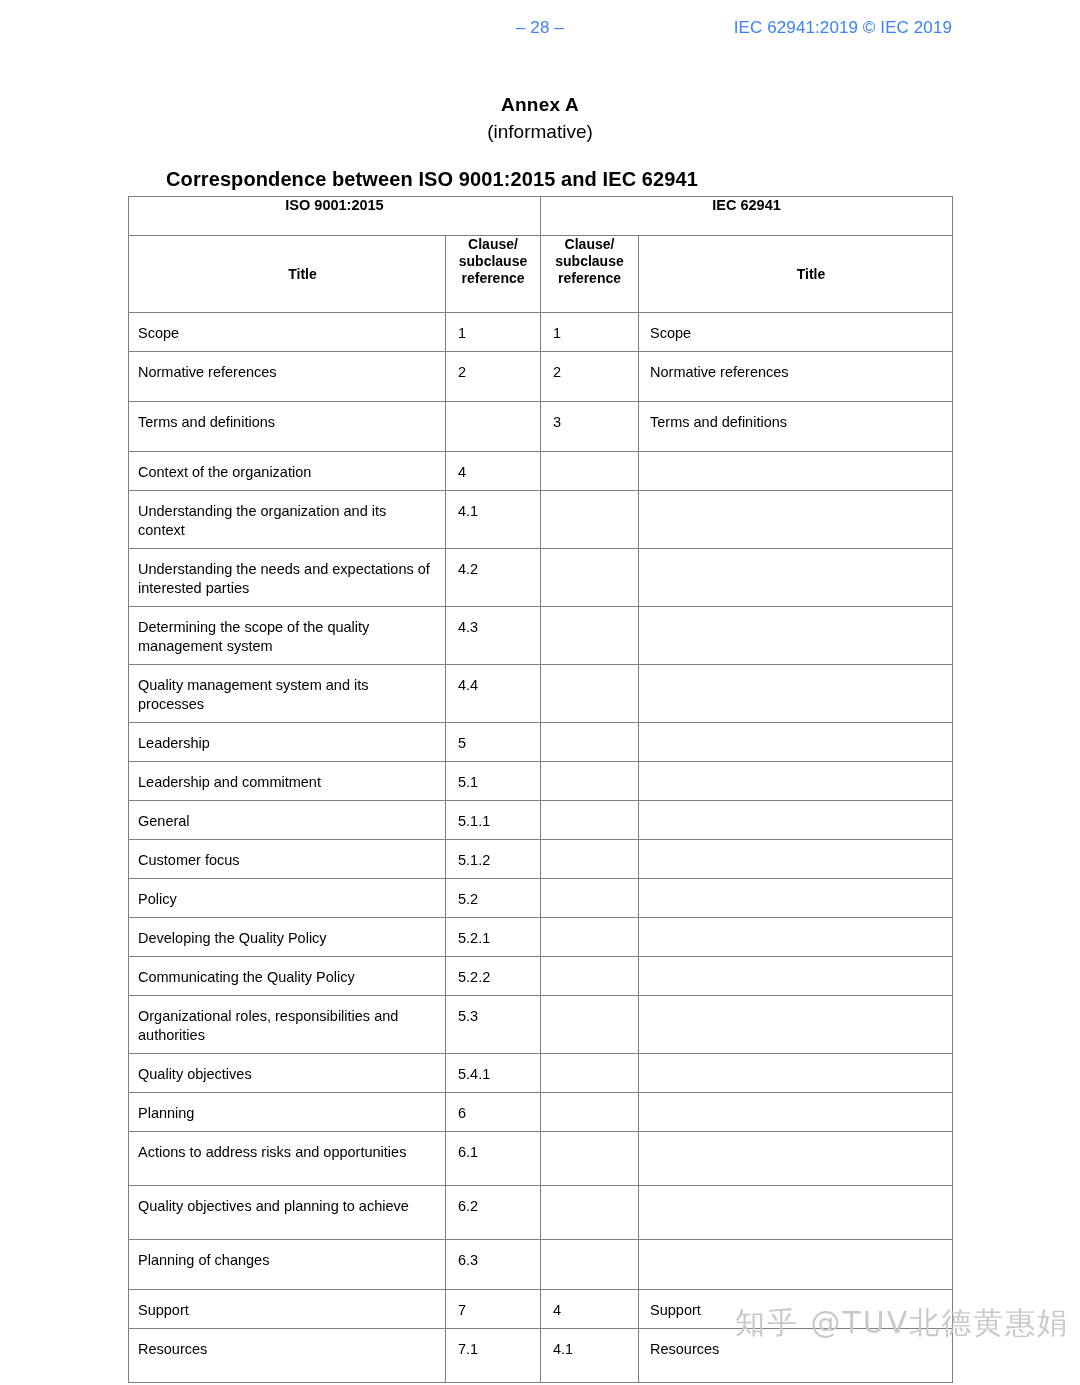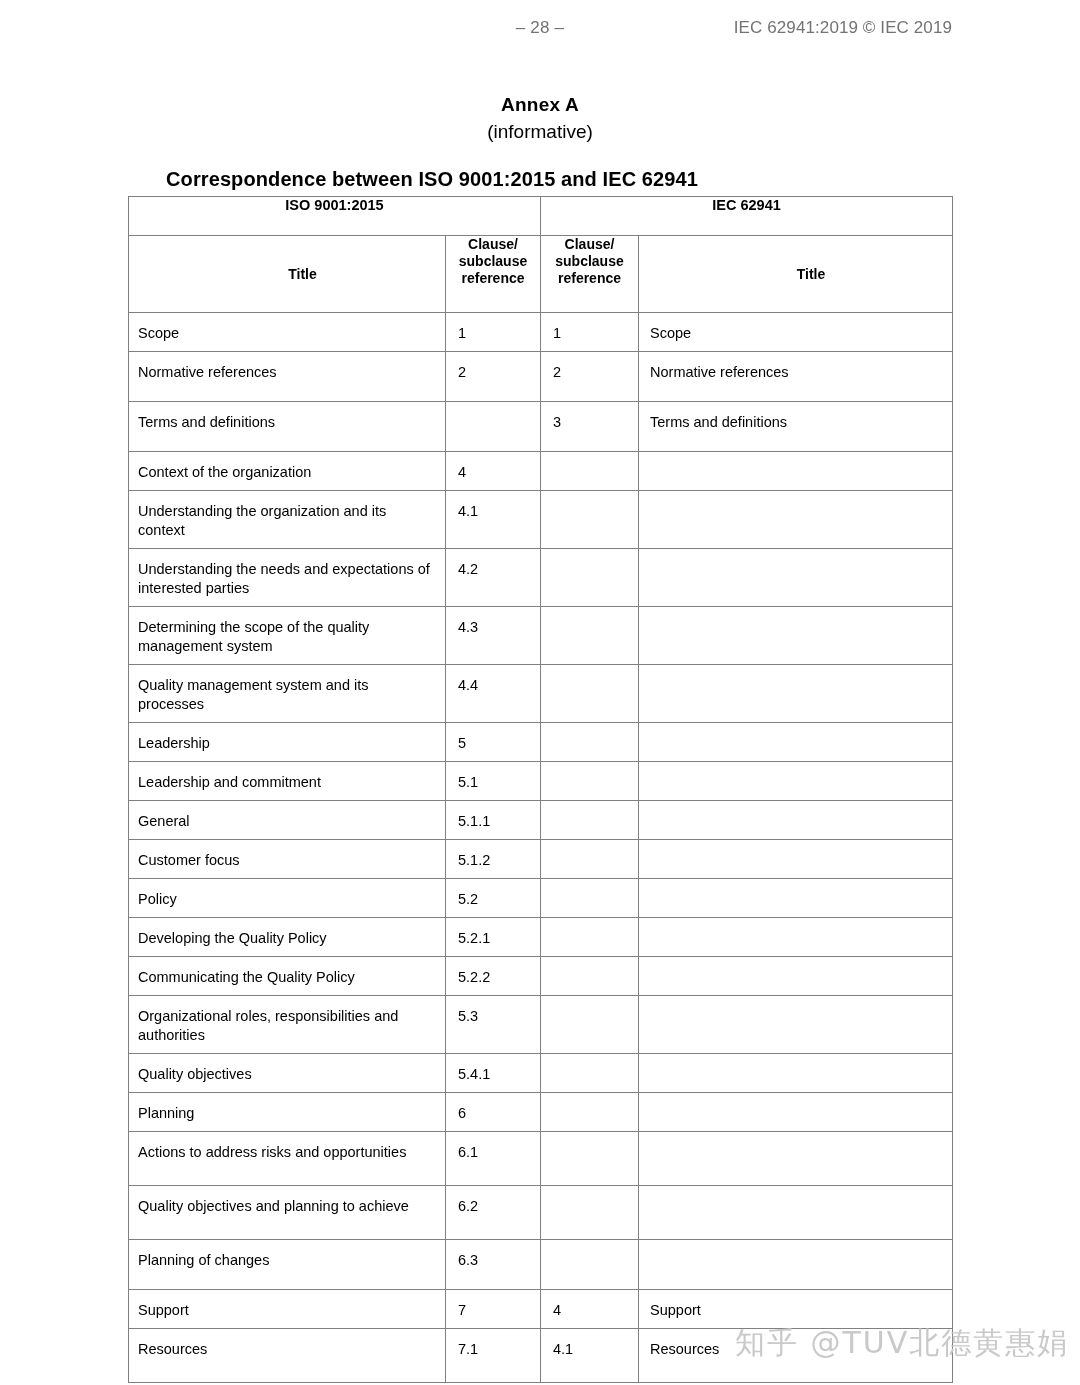--- a/index.html
+++ b/index.html
@@ -17,21 +17,21 @@
   }
 
   
   .page-header {
     position: absolute;
     top: 18px;
     left: 0;
     width: 1080px;
     height: 26px;
     font-size: 17px;
-    color: #737373;
+    color: #3b82f6;
   }
   .page-header .page-number {
     position: absolute;
     left: 0;
     top: 0;
     width: 1080px;
     text-align: center;
     letter-spacing: 0.2px;
   }
   .page-header .std-ref {
@@ -130,21 +130,20 @@
   .watermark {
     position: absolute;
     left: 735px;
     top: 1303px;
     font-size: 30px;
     color: #c9c9c9;
     letter-spacing: 2px;
     white-space: nowrap;
     pointer-events: none;
     font-family: "DejaVu Sans", sans-serif;
-    margin-top: 20px;
   }
 </style>
 </head>
 <body>
 
 <div class="page-header">
   <span class="page-number">– 28 –</span>
   <span class="std-ref">IEC 62941:2019 © IEC 2019</span>
 </div>
 

